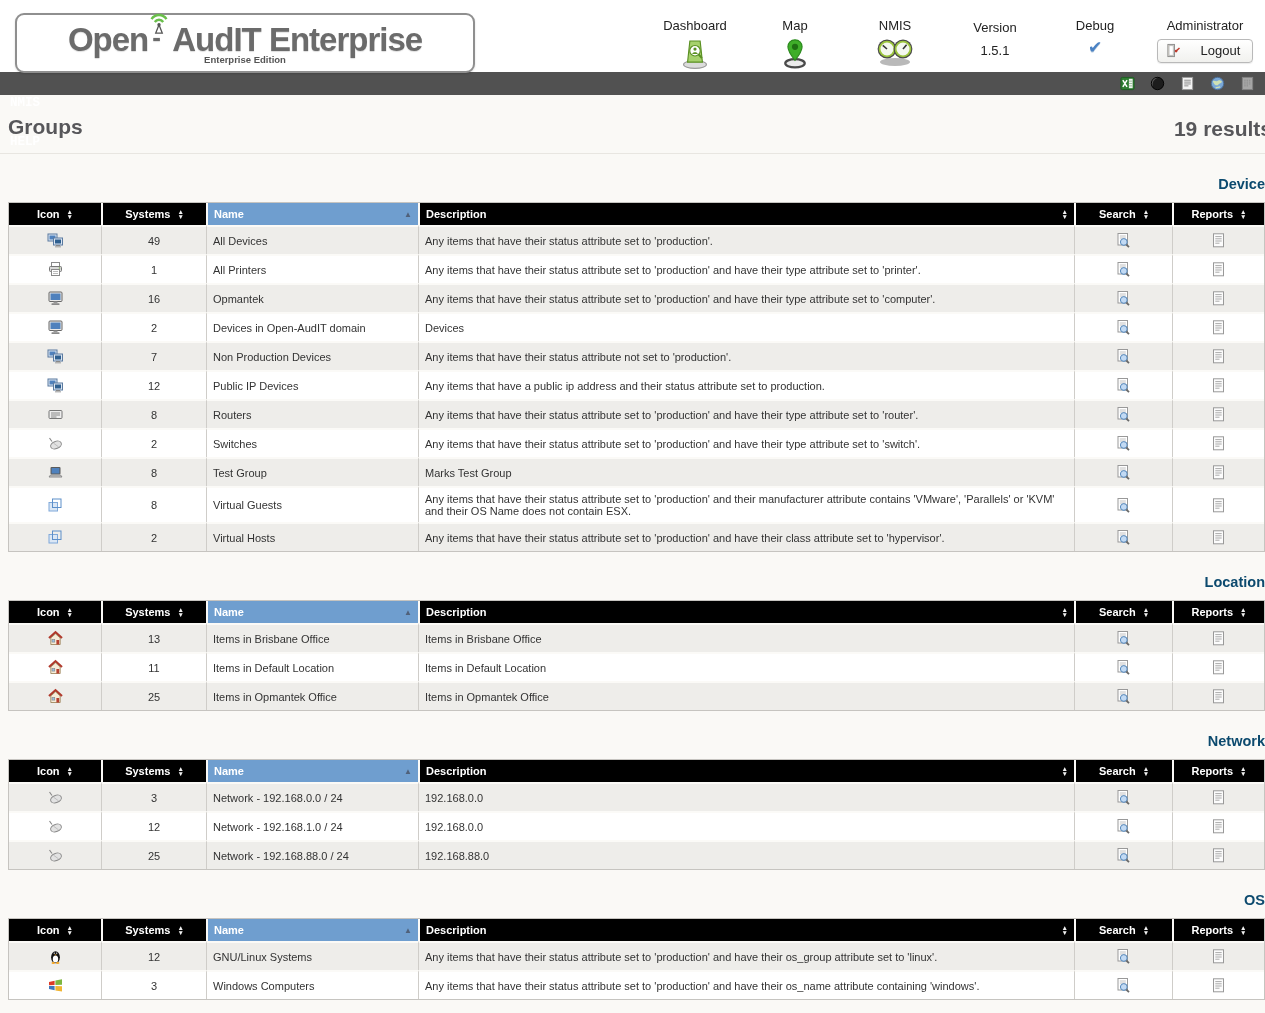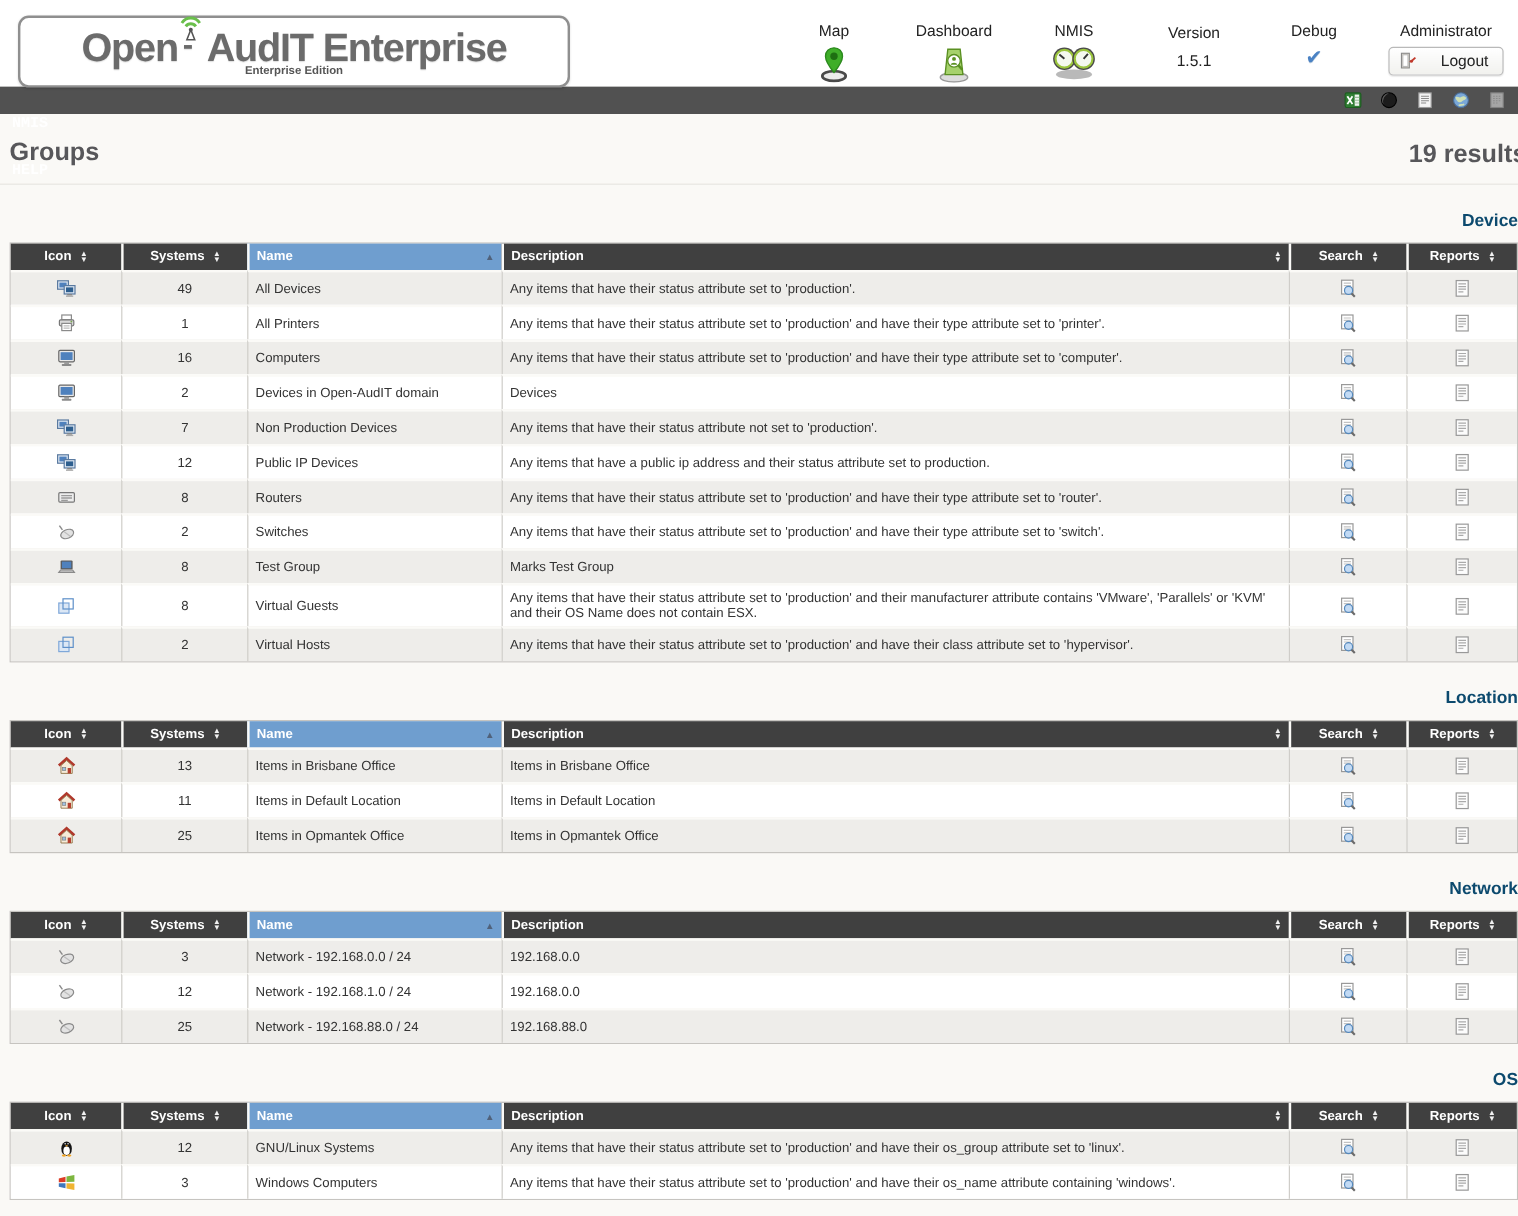--- a/index.html
+++ b/index.html
@@ -58,21 +58,21 @@
   .sec-title { font-size:14.5px; font-weight:bold; color:#0c4a6e; margin:0 0 10px 8px;text-align:right; }
   table.grp {
     width:calc(100% - 8px); margin-left:8px;
     border-collapse:separate; border-spacing:0;
     border:1px solid #c6c4c0; font-size:11px;
     background:#fbfaf7;
   }
   col.c-icon{width:92px} col.c-sys{width:105px} col.c-name{width:212px}
   col.c-search{width:98px} col.c-rep{width:92px}
   th {
-    background:#404040; color:#fff; font-weight:bold; font-size:11px;
+    background:#000000; color:#fff; font-weight:bold; font-size:11px;
     height:22px; padding:2px 6px; cursor:pointer; border-left:2px solid #fbfaf7;
   }
   th:first-child { border-left:none; }
   th.name-col { background:#6f9ecf; }
   .th-inner { display:flex; align-items:center; justify-content:center; gap:7px; }
   .th-inner.spread { justify-content:space-between; }
   .sort { display:inline-flex; flex-direction:column; font-size:6.5px; line-height:5.5px; color:#f2f2f2; }
   .sort-asc { font-size:8px; color:#50617a; }
   td { padding:5px 6px; border-left:1px solid #cfcdc9; border-top:2px solid #fbfaf7; vertical-align:middle; color:#333; }
   td:first-child { border-left:none; }
@@ -91,36 +91,36 @@
     <div class="logo-title"><span>Open</span><span class="lg-ant"><span><svg width="28" height="28" viewBox="0 0 30 30">
               <path d="M7 13 A9.5 9.5 0 0 1 23 13" stroke="#6abf4b" fill="none" stroke-width="2.6"></path>
               <path d="M10.5 16 A5.5 5.5 0 0 1 19.5 16" stroke="#6abf4b" fill="none" stroke-width="2.6"></path>
               <circle cx="15" cy="19" r="1.8" fill="#555"></circle>
               <polygon points="15,19 11.5,28 18.5,28" fill="none" stroke="#555" stroke-width="1.4"></polygon>
             </svg></span><span class="lg-hyphen">-</span></span><span>AudIT Enterprise</span></div>
     <div class="logo-sub">Enterprise Edition</div>
   </div>
   <div class="hdr-right">
     <div class="hdr-item">
-      <span class="lbl">Map</span>
-      <span class="big-ico"><svg width="32" height="32" viewBox="0 0 28 28">
-            <ellipse cx="14" cy="23" rx="8.5" ry="3.6" fill="#ececec" stroke="#4a4a4a" stroke-width="2"></ellipse>
-            <path d="M14 2.5 C10.3 2.5 7.8 5.2 7.8 8.6 C7.8 12.8 14 20.5 14 20.5 C14 20.5 20.2 12.8 20.2 8.6 C20.2 5.2 17.7 2.5 14 2.5 Z" fill="#3fae29" stroke="#2c8a1e"></path>
-            <circle cx="14" cy="8.6" r="2.7" fill="#1e6f12"></circle>
-          </svg></span>
-    </div>
-    <div class="hdr-item">
       <span class="lbl">Dashboard</span>
       <span class="big-ico"><svg width="32" height="32" viewBox="0 0 28 28">
             <ellipse cx="14" cy="24" rx="10" ry="3.4" fill="#dcdcdc" stroke="#9a9a9a"></ellipse>
             <path d="M9.5 3.5 L18.5 3.5 L20.5 22 L7.5 22 Z" fill="#a6d16c" stroke="#5a9022"></path>
             <circle cx="14" cy="12" r="4.6" fill="#fff" stroke="#5a9022"></circle>
             <circle cx="14" cy="10.6" r="1.4" fill="#5a9022"></circle>
             <path d="M11.6 14.8 C11.6 12.8 16.4 12.8 16.4 14.8 Z" fill="#5a9022"></path>
             <path d="M17 15 L20 18.5" stroke="#5a9022" stroke-width="1.8"></path>
+          </svg></span>
+    </div>
+    <div class="hdr-item">
+      <span class="lbl">Map</span>
+      <span class="big-ico"><svg width="32" height="32" viewBox="0 0 28 28">
+            <ellipse cx="14" cy="23" rx="8.5" ry="3.6" fill="#ececec" stroke="#4a4a4a" stroke-width="2"></ellipse>
+            <path d="M14 2.5 C10.3 2.5 7.8 5.2 7.8 8.6 C7.8 12.8 14 20.5 14 20.5 C14 20.5 20.2 12.8 20.2 8.6 C20.2 5.2 17.7 2.5 14 2.5 Z" fill="#3fae29" stroke="#2c8a1e"></path>
+            <circle cx="14" cy="8.6" r="2.7" fill="#1e6f12"></circle>
           </svg></span>
     </div>
     <div class="hdr-item">
       <span class="lbl">NMIS</span>
       <span class="big-ico"><svg width="40" height="30" viewBox="0 0 40 30">
             <ellipse cx="20" cy="25" rx="15" ry="4" fill="#b9b9b9"></ellipse>
             <circle cx="12" cy="12" r="9.4" fill="#4a4a4a"></circle>
             <circle cx="12" cy="12" r="7.4" fill="#f4f8ef" stroke="#9bc53d" stroke-width="1.8"></circle>
             <line x1="12" y1="12" x2="7.8" y2="8.4" stroke="#333" stroke-width="1.6"></line>
             <circle cx="28" cy="12" r="9.4" fill="#4a4a4a"></circle>
@@ -326,21 +326,21 @@
   </tr>
 
   <tr>
     <td class="ctr"><span class="cell-icon row-ico"><svg width="17" height="17" viewBox="0 0 17 17">
                     <rect x="2" y="2" width="13" height="9.5" rx="1" fill="#e9e9e9" stroke="#666"></rect>
                     <rect x="3.5" y="3.5" width="10" height="6.5" fill="#4f81bd"></rect>
                     <rect x="6.5" y="11.5" width="4" height="1.8" fill="#999"></rect>
                     <rect x="4.5" y="13.3" width="8" height="1.6" rx="0.5" fill="#8a8a8a"></rect>
                   </svg></span></td>
     <td class="ctr">16</td>
-    <td>Computers</td>
+    <td>Opmantek</td>
     <td class="c-desc">Any items that have their status attribute set to 'production' and have their type attribute set to 'computer'.</td>
     <td class="ctr c-search"><span class="cell-icon"><svg width="17" height="17" viewBox="0 0 17 17">
                     <rect x="3" y="1.5" width="9.5" height="11.5" fill="#fff" stroke="#999"></rect>
                     <line x1="4.8" y1="4" x2="10.8" y2="4" stroke="#c2c2c2"></line>
                     <line x1="4.8" y1="6" x2="10.8" y2="6" stroke="#c2c2c2"></line>
                     <circle cx="8.8" cy="10" r="3.4" fill="#aecdf0" fill-opacity="0.75" stroke="#5588bb"></circle>
                     <line x1="11.3" y1="12.5" x2="14" y2="15.2" stroke="#6a6a6a" stroke-width="1.8"></line>
                   </svg></span></td>
     <td class="ctr c-rep"><span class="cell-icon"><svg width="17" height="17" viewBox="0 0 17 17">
                     <rect x="3.5" y="1.8" width="10" height="13" fill="#fcfcfc" stroke="#999"></rect>

